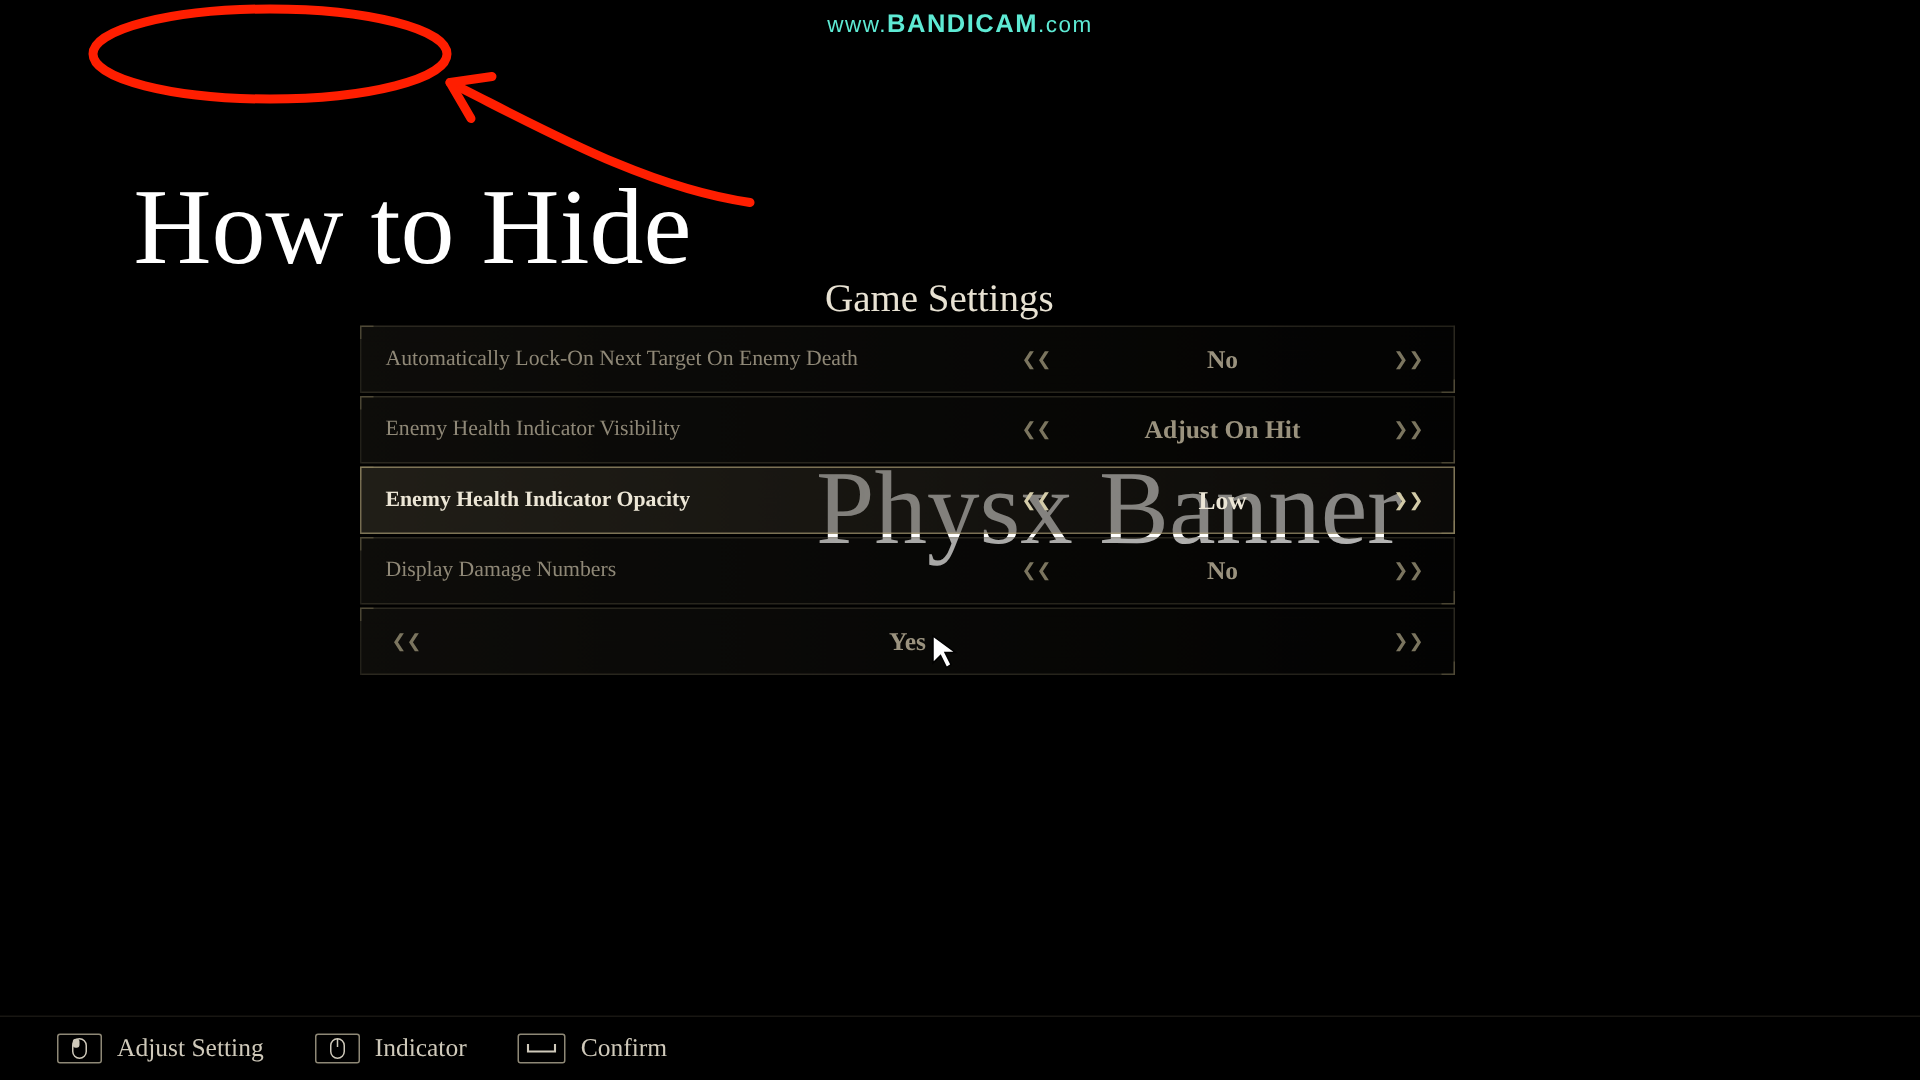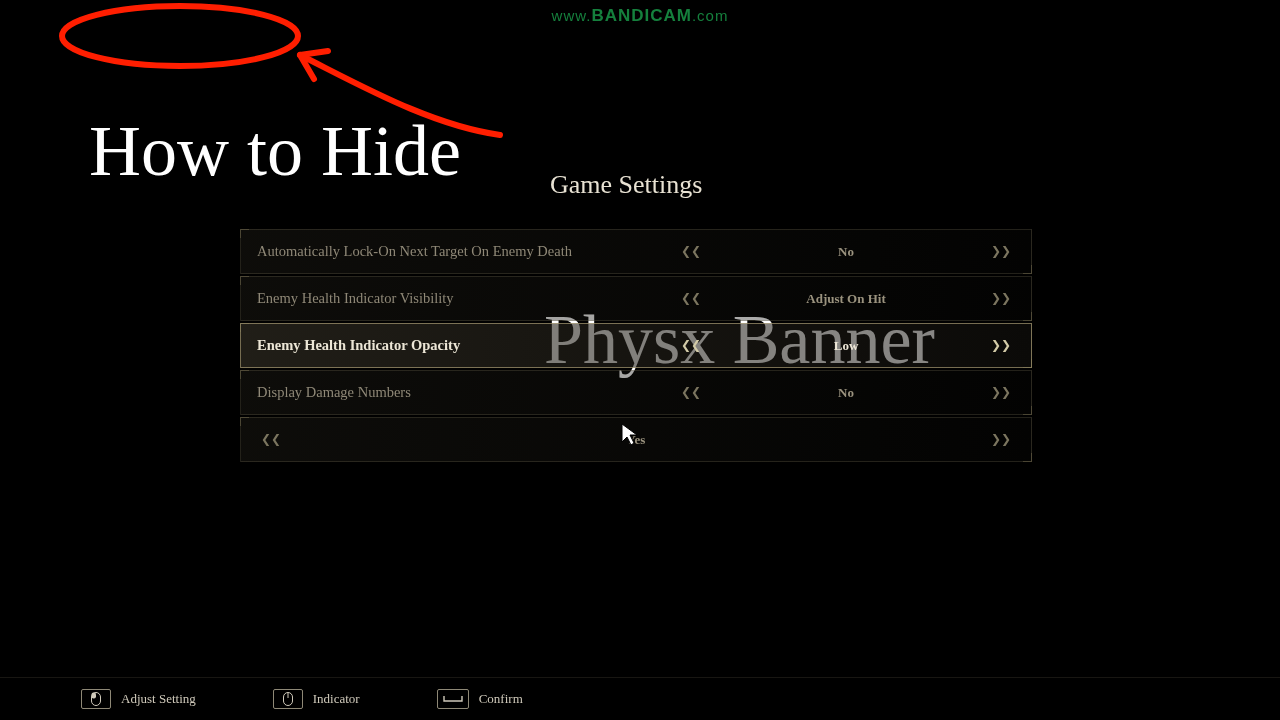--- a/index.html
+++ b/index.html
@@ -1,57 +1,57 @@
 <!DOCTYPE html>
 <html><head>
 <meta charset="utf-8">
 <style>
   html,body{margin:0;padding:0;width:1280px;height:720px;background:#000;overflow:hidden;font-family:Georgia,'Times New Roman',serif;color:#bfb9ac;}
   .stage{position:relative;width:1280px;height:720px;}
 
   
-  .bandicam{position:absolute;top:6px;left:50%;transform:translateX(-50%);color:#15803d;font-family:Verdana,Geneva,sans-serif;font-size:15px;letter-spacing:1px;text-align:right;}
+  .bandicam{position:absolute;top:6px;left:50%;transform:translateX(-50%);color:#5eead4;font-family:Verdana,Geneva,sans-serif;font-size:15px;letter-spacing:1px;text-align:right;}
   .bandicam .b2{font-weight:bold;font-size:17px;}
 
   
   .physx{position:absolute;top:18px;left:110px;font-family:Verdana,Geneva,sans-serif;font-weight:bold;font-size:26px;letter-spacing:3px;}
   .physx .dim{color:#3f4a40;}
   .physx .bright{color:#35d43a;}
   .physx .sep{color:#35d43a;font-size:18px;vertical-align:3px;padding:0 6px;}
 
   
   .anno{position:absolute;top:0;left:0;pointer-events:none;}
 
   
   .overlay-a,.overlay-b{position:absolute;color:#fff;font-family:'Comic Sans MS','Chalkboard SE','Marker Felt',cursive;font-weight:normal;white-space:nowrap;text-shadow:0 0 8px rgba(0,0,0,.8);margin-left:24px;}
   .overlay-a{top:110px;left:65px;font-size:72px;}
   .overlay-b{top:300px;left:520px;font-size:70px;}
 
   
-  .section-title{position:absolute;top:170px;left:550px;color:#e8e2d3;font-size:26px;font-style:normal;font-family:Garamond,Georgia,serif;}
+  .section-title{position:absolute;top:184px;left:550px;color:#e8e2d3;font-size:26px;font-style:normal;font-family:Garamond,Georgia,serif;}
 
   
-  .list{position:absolute;top:229px;left:240px;width:792px;}
+  .list{position:absolute;top:217px;left:240px;width:730px;}
   .row{position:relative;height:45px;display:flex;align-items:center;border:1px solid rgba(120,110,85,.28);background:linear-gradient(90deg,rgba(30,28,22,.45),rgba(10,10,8,.3));margin-bottom:2px;box-sizing:border-box;padding:0 16px;}
   .row.selected{border-color:rgba(190,175,130,.6);background:linear-gradient(90deg,rgba(50,46,36,.65),rgba(22,20,16,.5));}
   .row .label{flex:0 0 420px;color:#8f8877;font-size:14.5px;font-family:Garamond,Georgia,serif;}
   .row.selected .label{color:#ece6d6;font-weight:bold;}
   .row .val-wrap{flex:1;display:flex;align-items:center;justify-content:space-between;}
   .row .arrow{color:#7b755f;font-size:12px;user-select:none;padding:0 4px;}
   .row.selected .arrow{color:#d3cba8;}
-  .row .value{flex:1;text-align:center;color:#9a927e;font-size:13px;font-weight:bold;font-family:Garamond,Georgia,serif;}
+  .row .value{flex:1;text-align:center;color:#9a927e;font-size:17px;font-weight:bold;font-family:Garamond,Georgia,serif;}
   .row.selected .value{color:#ece6d6;}
   
   .row::before,.row::after{content:"";position:absolute;width:8px;height:8px;border:1px solid rgba(150,138,100,.35);}
   .row::before{top:-1px;left:-1px;border-right:none;border-bottom:none;}
   .row::after{bottom:-1px;right:-1px;border-left:none;border-top:none;}
 
   
   .footer{position:absolute;left:0;right:0;bottom:0;height:42px;border-top:1px solid rgba(120,110,90,.2);display:flex;align-items:center;padding-left:38px;gap:34px;background:rgba(0,0,0,.35);}
-  .hint{display:flex;align-items:center;gap:10px;color:#cfc9ba;font-size:13px;font-family:Garamond,Georgia,serif;margin-left:43px;}
+  .hint{display:flex;align-items:center;gap:10px;color:#cfc9ba;font-size:17px;font-family:Garamond,Georgia,serif;}
   .keycap{display:inline-flex;align-items:center;justify-content:center;min-width:20px;height:18px;padding:0 4px;border:1px solid #8e8876;border-radius:2px;color:#cfc9ba;font-family:Verdana,sans-serif;font-size:10px;}
   .keycap svg{display:block;}
 
   
   .cursor{position:absolute;top:422px;left:620px;}
 </style>
 </head>
 <body>
 <div class="stage">
 

